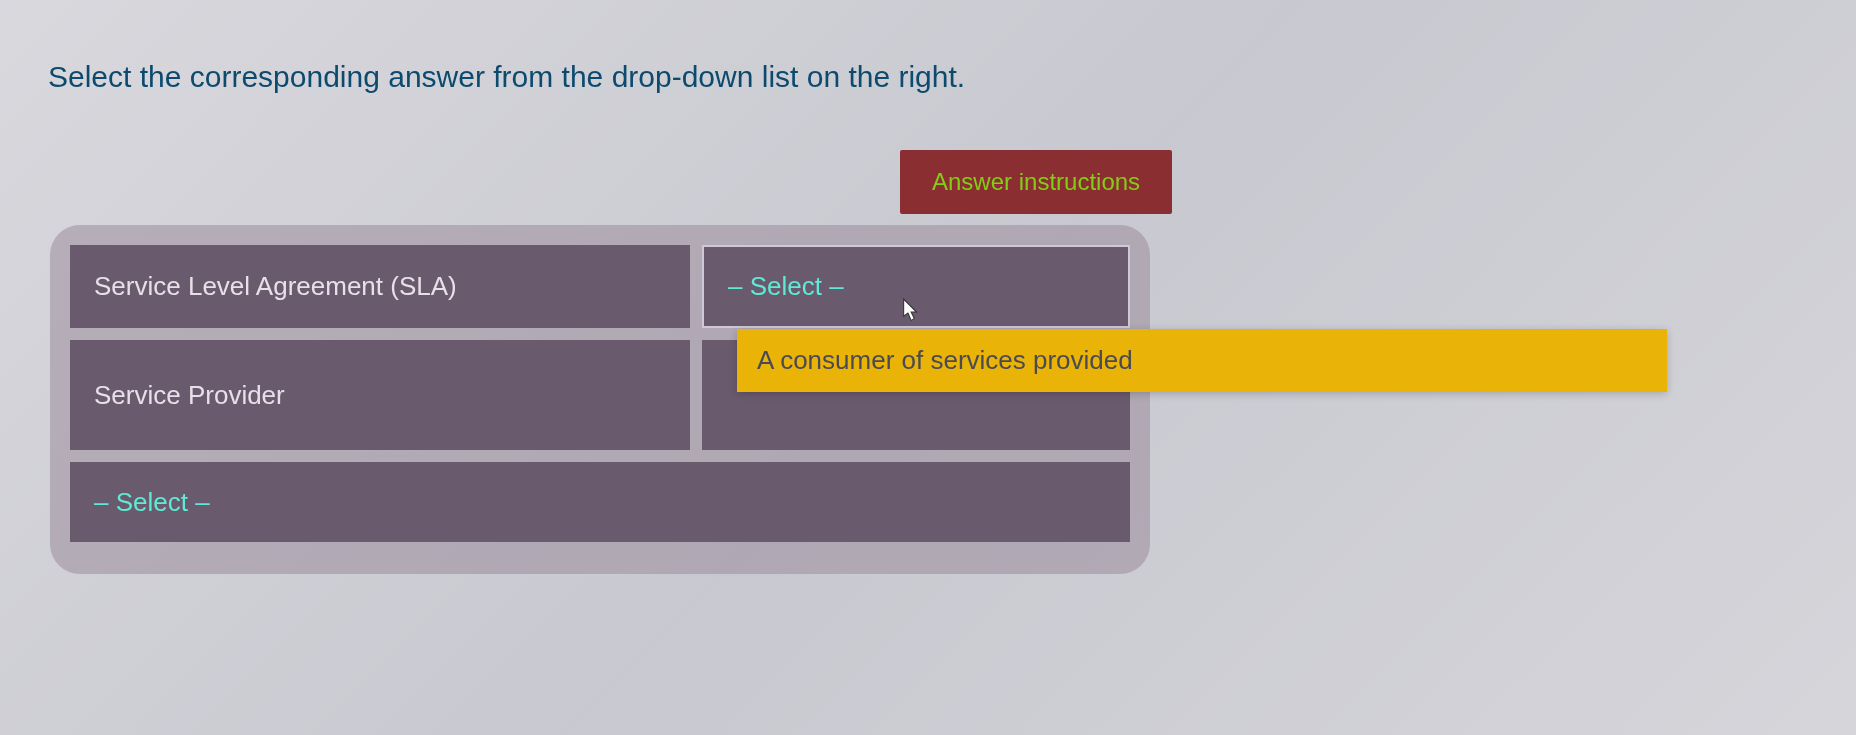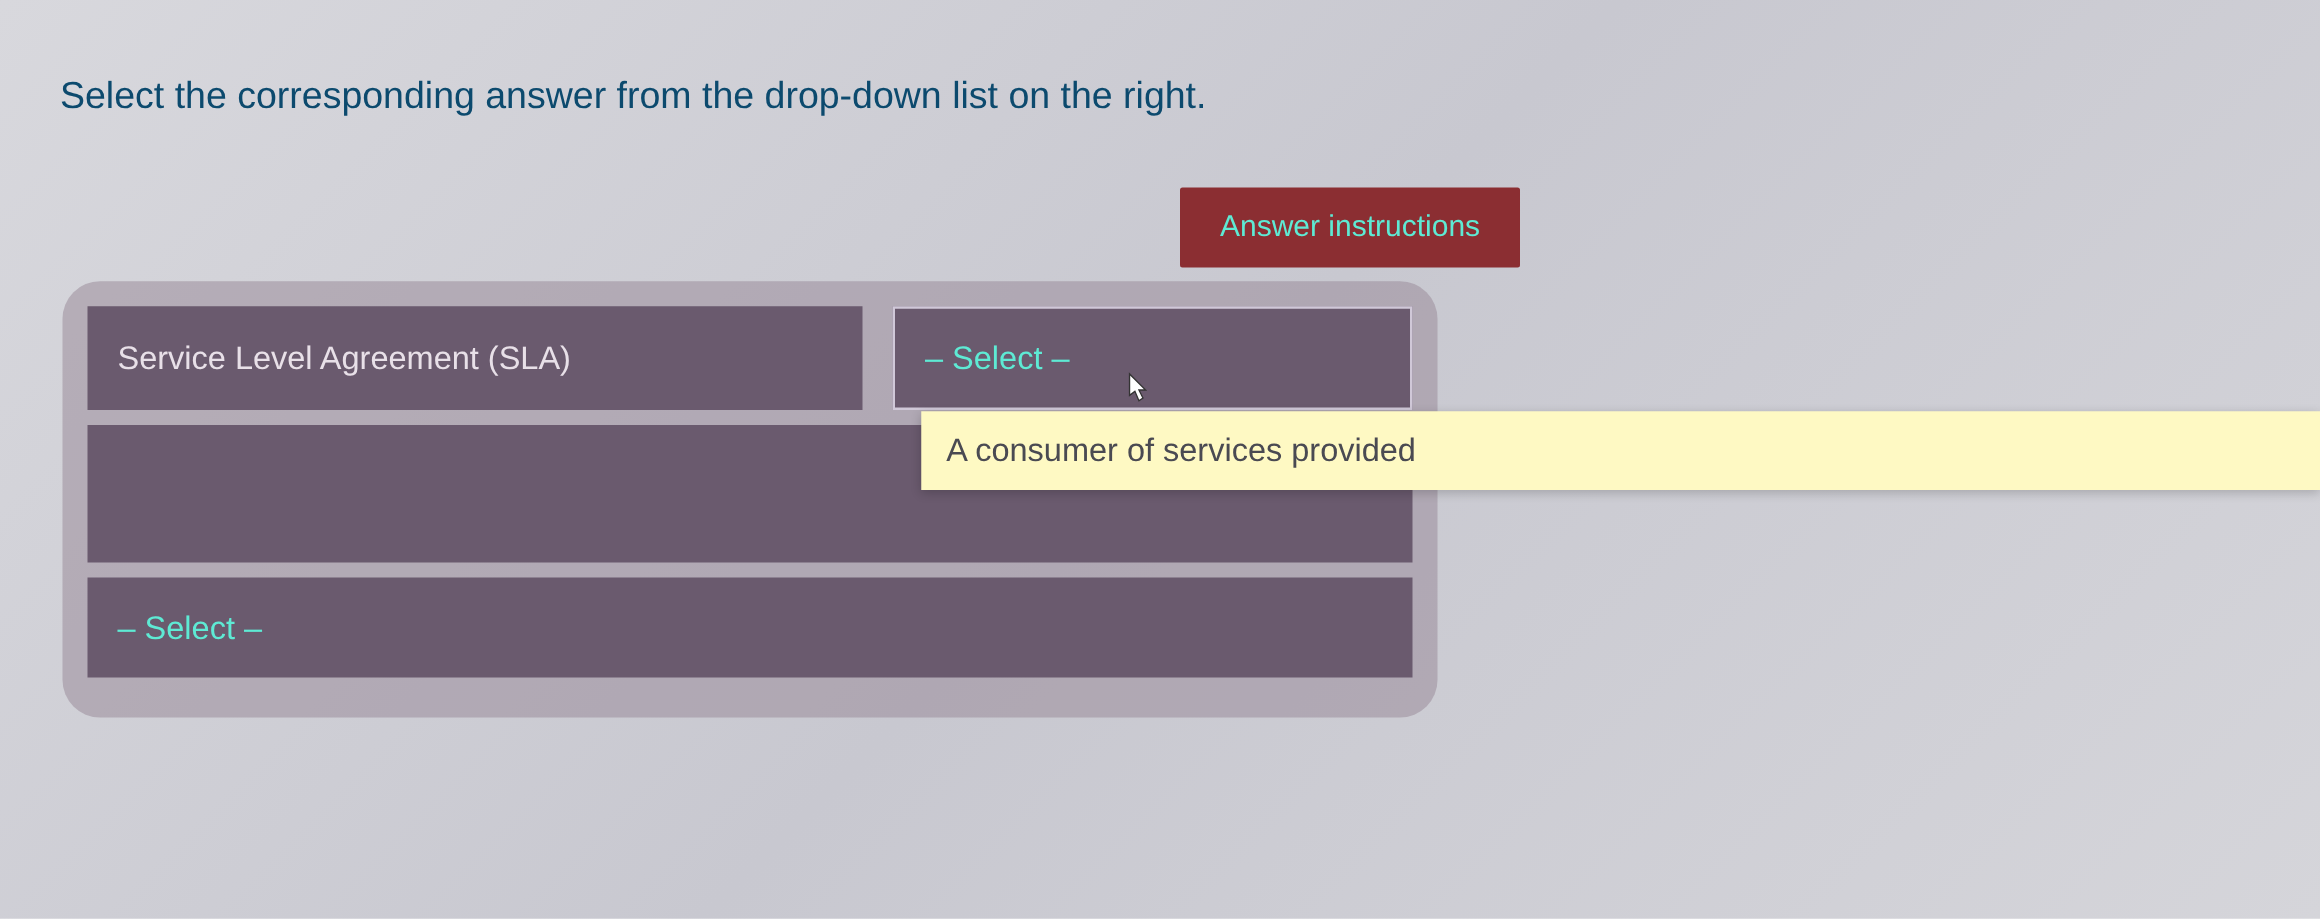--- a/index.html
+++ b/index.html
@@ -19,41 +19,41 @@
       position: absolute;
       top: 60px;
       left: 48px;
       font-size: 30px;
       color: #0c4a6e;
       font-weight: 400;
     }
     .answer-instructions-btn {
       position: absolute;
       top: 150px;
-      left: 944px;
+      left: 900px;
       background: #8b2e32;
-      color: #5eead4;
+      color: #84cc16;
       border: none;
       padding: 18px 32px;
       font-size: 24px;
       cursor: pointer;
       border-radius: 2px;
     }
     .matching-container {
       position: absolute;
       top: 225px;
       left: 50px;
       width: 1100px;
       background: rgba(155, 140, 155, 0.55);
       border-radius: 30px;
       padding: 20px;
     }
     .match-row {
       display: flex;
-      gap: 24px;
+      gap: 12px;
       margin-bottom: 12px;
     }
     .match-row:last-child {
       margin-bottom: 0;
     }
     .term-cell {
       flex: 0 0 620px;
       background: #6a5a6e;
       color: #e8e0e8;
       padding: 24px 24px;
@@ -84,25 +84,25 @@
       width: 26px;
       height: 30px;
       z-index: 5;
       pointer-events: none;
     }
     .dropdown-panel {
       position: absolute;
       top: 329px;
       left: 737px;
       right: 0;
-      background: #fef9c3;
+      background: #eab308;
       box-shadow: 0 2px 8px rgba(0,0,0,0.2);
       z-index: 4;
       padding: 6px 0;
-      width: 1119px;
+      width: 930px;
     }
     .dropdown-option {
       padding: 10px 20px;
       font-size: 26px;
       color: #4a4a52;
       cursor: pointer;
       white-space: nowrap;
       overflow: hidden;
     }
     .row-tall {
@@ -117,20 +117,21 @@
 <button class="answer-instructions-btn">Answer instructions</button>
 
 <div class="matching-container">
 
   <div class="match-row">
     <div class="term-cell">Service Level Agreement (SLA)</div>
     <div class="select-cell active">– Select –</div>
   </div>
 
   <div class="match-row">
+    <div class="term-cell row-tall">Service Provider</div>
     <div class="select-cell row-tall"></div>
   </div>
 
   <div class="match-row">
     <div class="select-cell">– Select –</div>
   </div>
 
   <div class="cursor-icon">
     <svg viewBox="0 0 24 28" width="26" height="30">
       <path d="M7 2 L7 18 L11 15 L14 22 L17 20 L14 14 L19 14 Z" fill="#ffffff" stroke="#333" stroke-width="1"></path>

